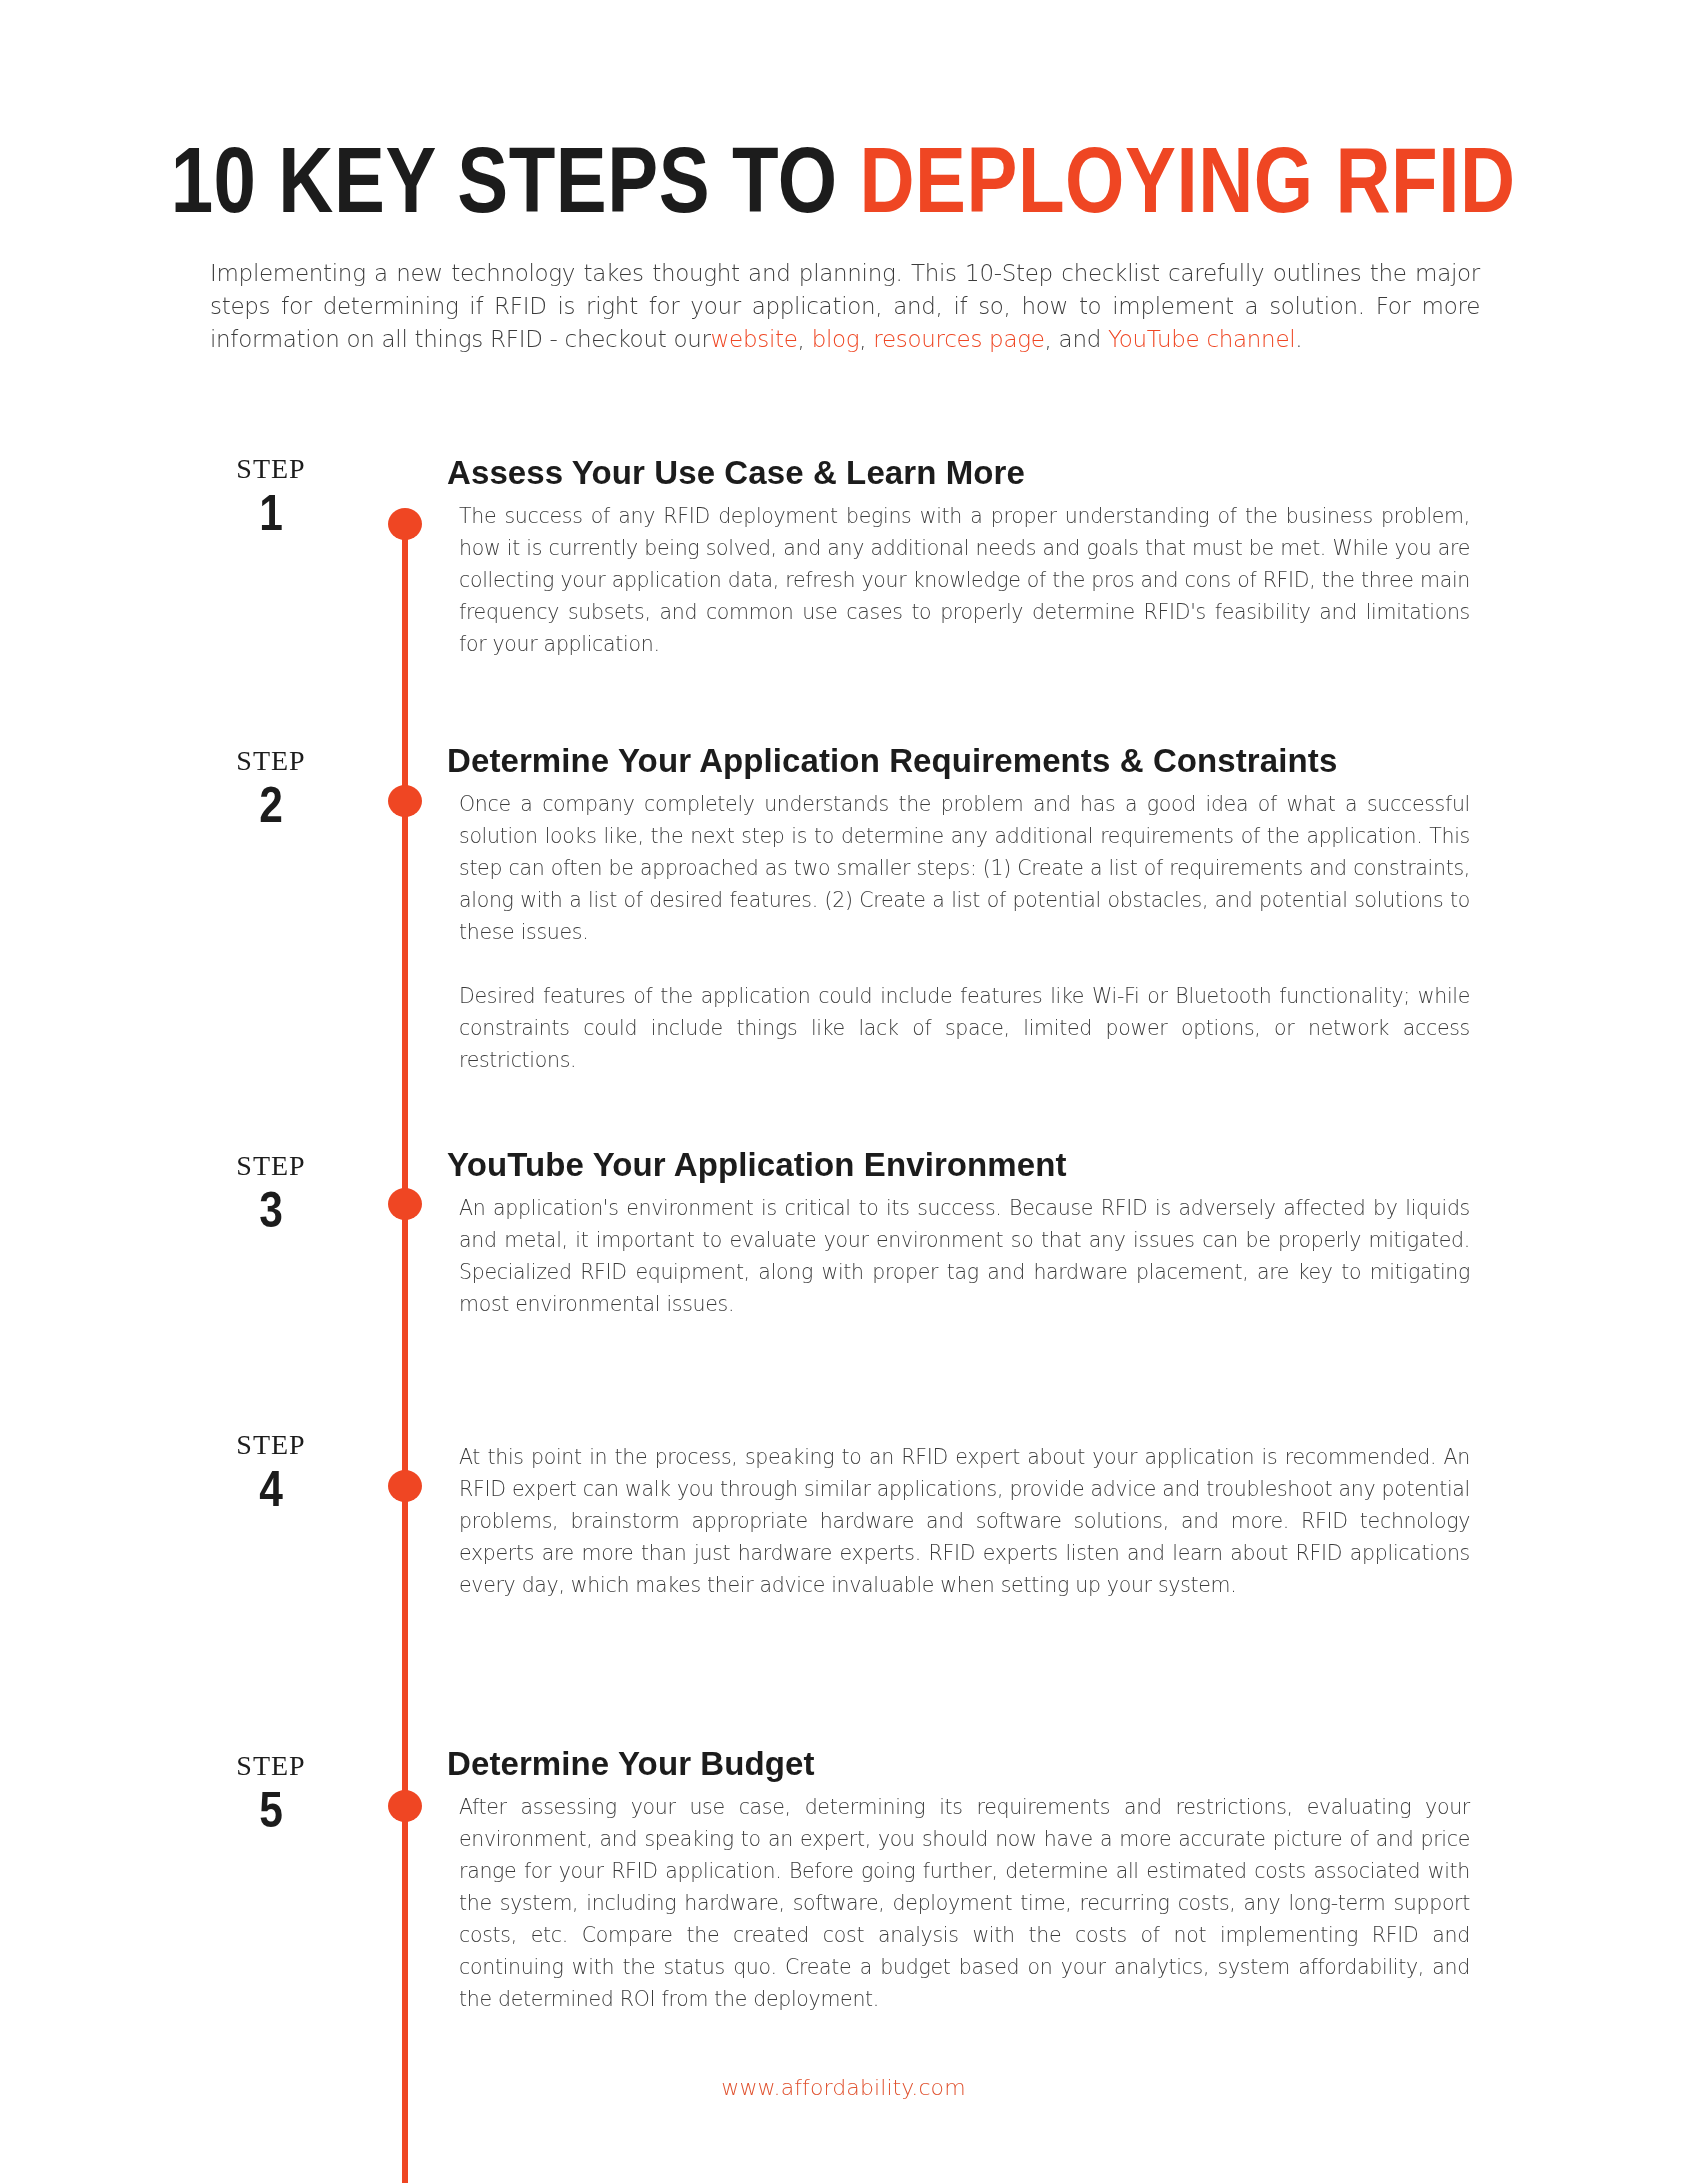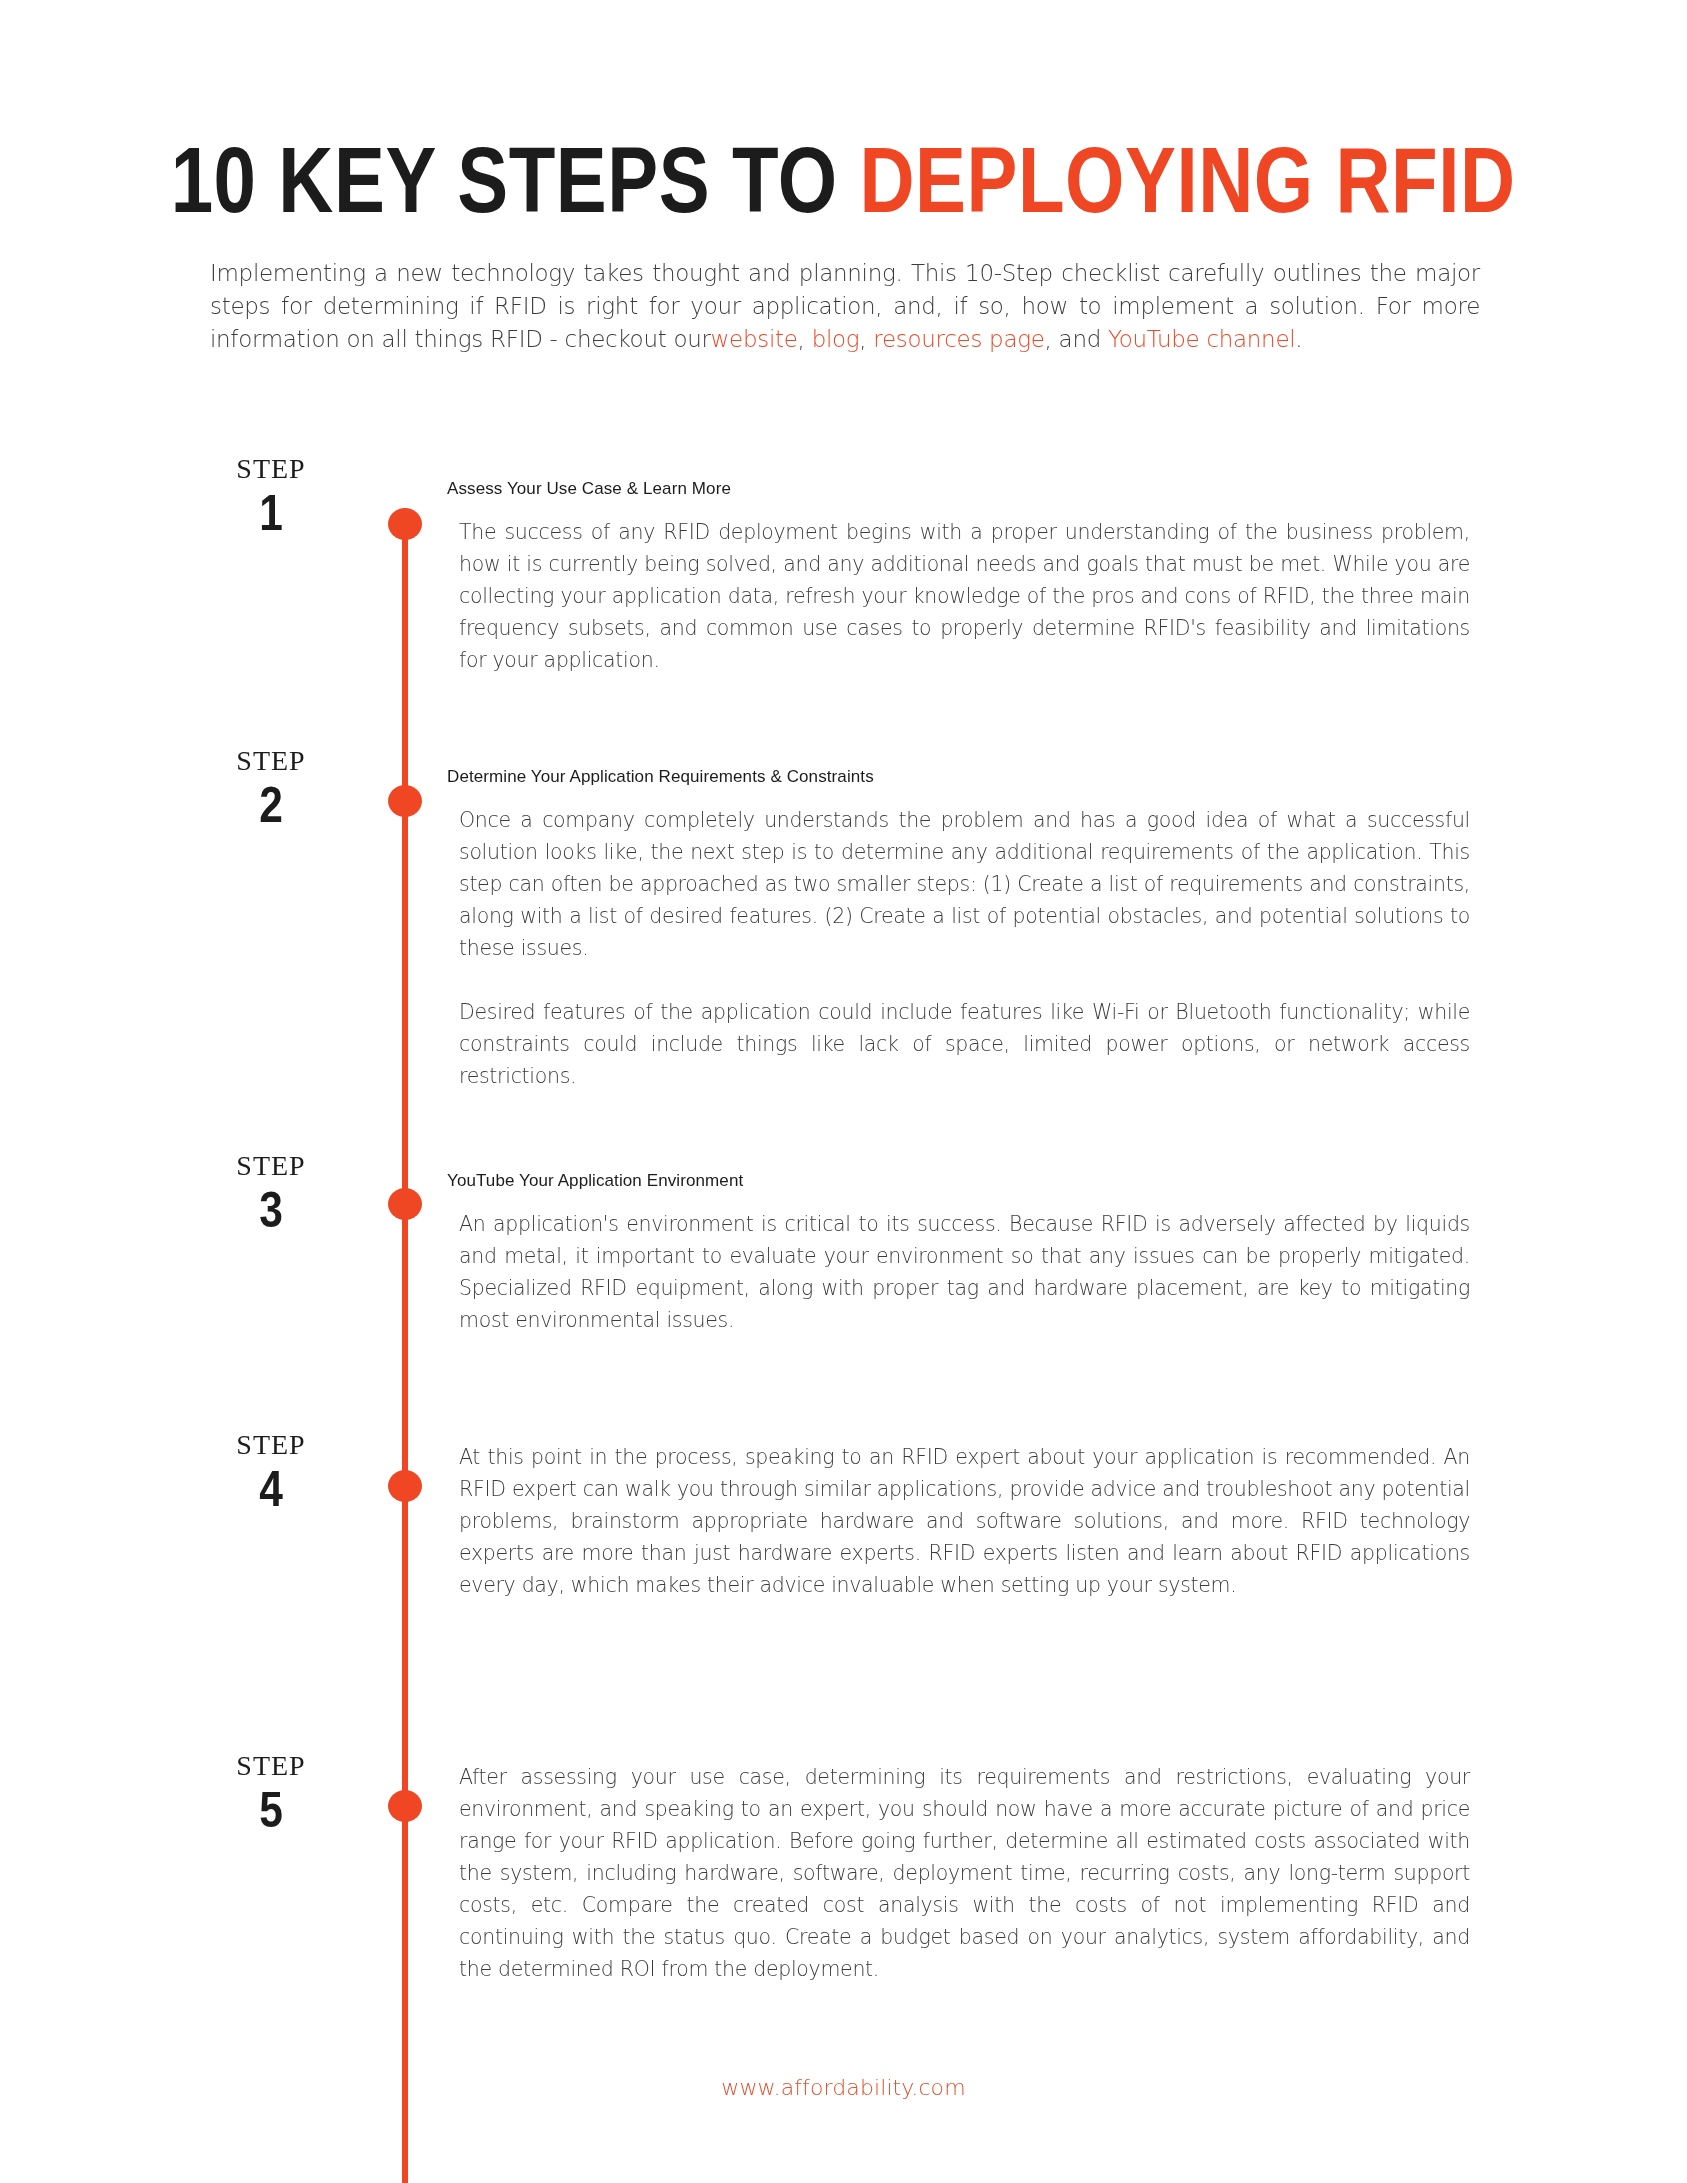--- a/index.html
+++ b/index.html
@@ -114,26 +114,26 @@
     border-radius: 50%;
     background: #ef4623;
   }
   .step-body {
     position: absolute;
     left: 447px;
     width: 1035px;
   }
   .step-head {
     font-family: "Liberation Sans Narrow", "Liberation Sans", sans-serif;
-    font-weight: normal;
-    font-size: 17px;
+    font-weight: bold;
+    font-size: 33px;
     line-height: 30px;
     color: #1c1c1c;
     letter-spacing: 0.1px;
-    margin: 16px 0 8px 0;
+    margin: 0 0 8px 0;
   }
   .step-para {
     font-family: "DejaVu Sans", sans-serif;
     font-weight: 300;
     font-size: 20.5px;
     line-height: 32px;
     color: #3b3b3b;
     letter-spacing: -0.3px;
     text-align: justify;
     text-justify: inter-word;
@@ -220,20 +220,21 @@
     </div>
   </div>
 
   <div class="step">
     <div class="step-label" style="top:1751px;">
       <span class="step-word">STEP</span>
       <span class="step-num">5</span>
     </div>
     <div class="step-dot" style="top:1790px;"></div>
     <div class="step-body" style="top:1749px;">
+      <div class="step-head">Determine Your Budget</div>
       <p class="step-para">After assessing your use case, determining its requirements and restrictions, evaluating your environment, and speaking to an expert, you should now have a more accurate picture of and price range for your RFID application. Before going further, determine all estimated costs as­sociated with the system, including hardware, software, deployment time, recurring costs, any long-term support costs, etc. Compare the created cost analysis with the costs of not imple­menting RFID and continuing with the status quo. Create a budget based on your analytics, system affordability, and the determined ROI from the deployment.</p>
     </div>
   </div>
 
   <div class="footer">
     <span>www.affordability.com</span>
   </div>
 
 </div>
 

